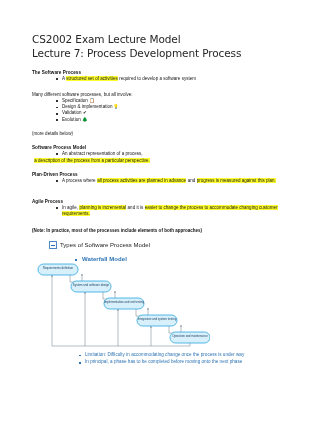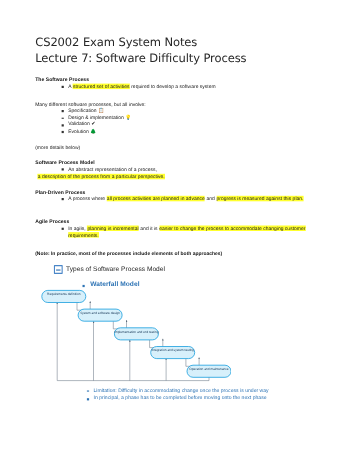--- a/index.html
+++ b/index.html
@@ -89,22 +89,22 @@
     content:"";position:absolute;left:1px;top:2.6px;
     width:1.7px;height:1.7px;background:#2e74b5;
   }
 </style>
 </head>
 <body>
 
 <div class="page">
 
   <div class="title-block">
-    <div class="title-line">CS2002 Exam System Notes</div>
-    <div class="title-line">Lecture 7: Software Difficulty Process</div>
+    <div class="title-line">CS2002 Exam Lecture Model</div>
+    <div class="title-line">Lecture 7: Process Development Process</div>
   </div>
 
   <div class="sec-head" style="left:32px;top:70px;">The Software Process</div>
 
   <div class="bullets" style="left:55px;top:76px;">
     <div class="bul"><span>A </span><span class="hl">structured set of activities</span><span> required to develop a software system</span></div>
   </div>
 
   <div class="para" style="left:32px;top:92px;">Many different software processes, but all involve:</div>
 

